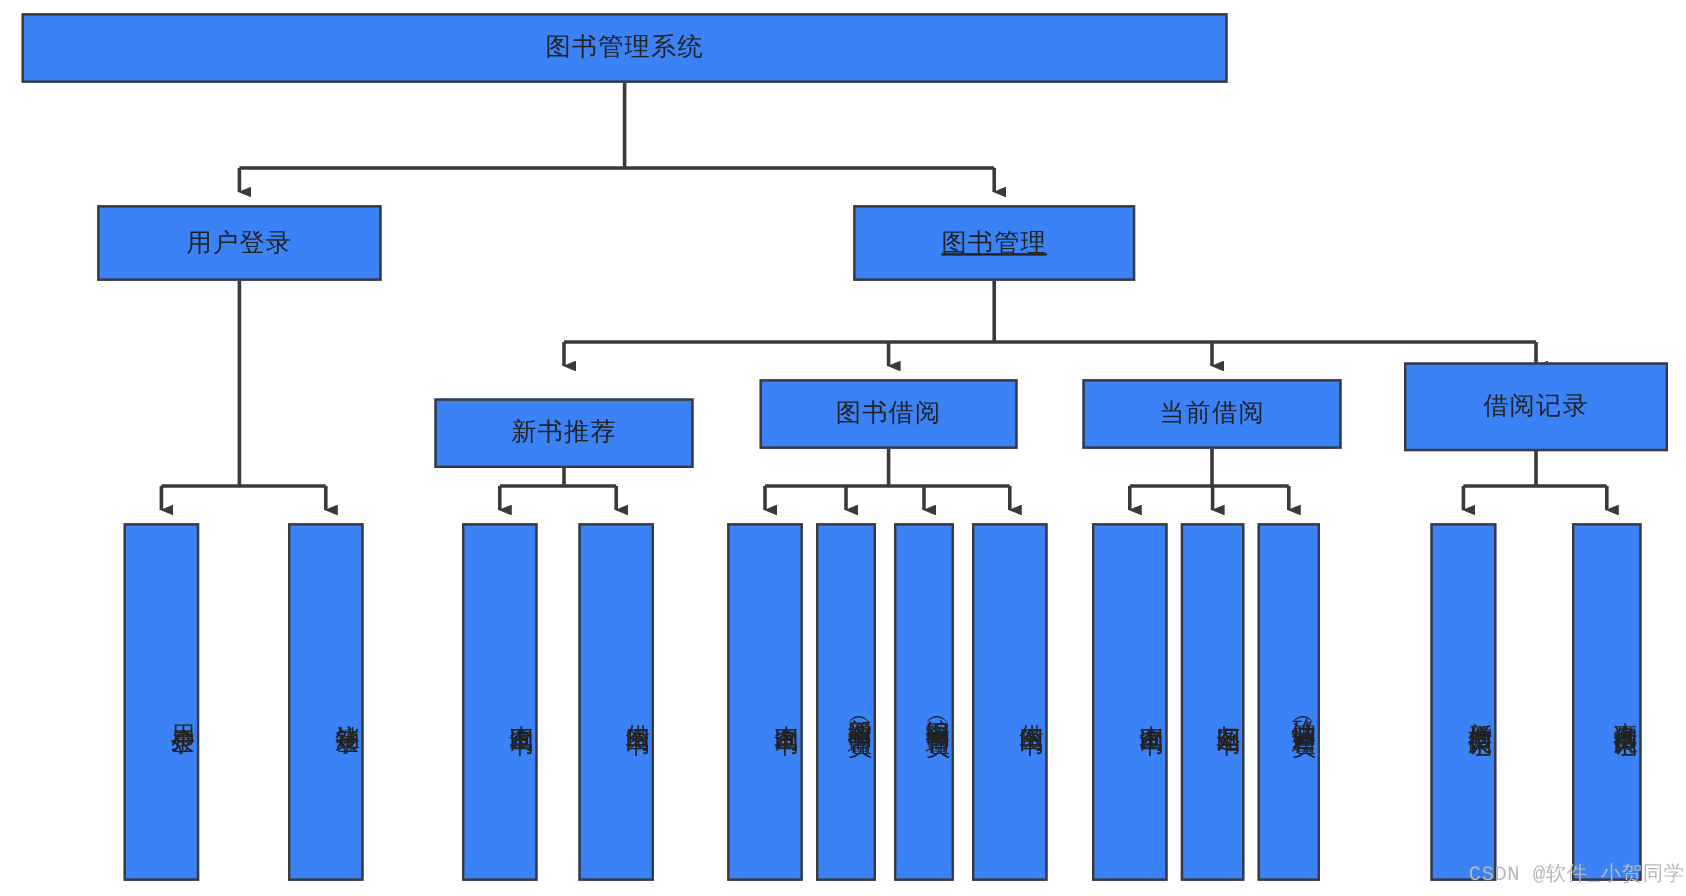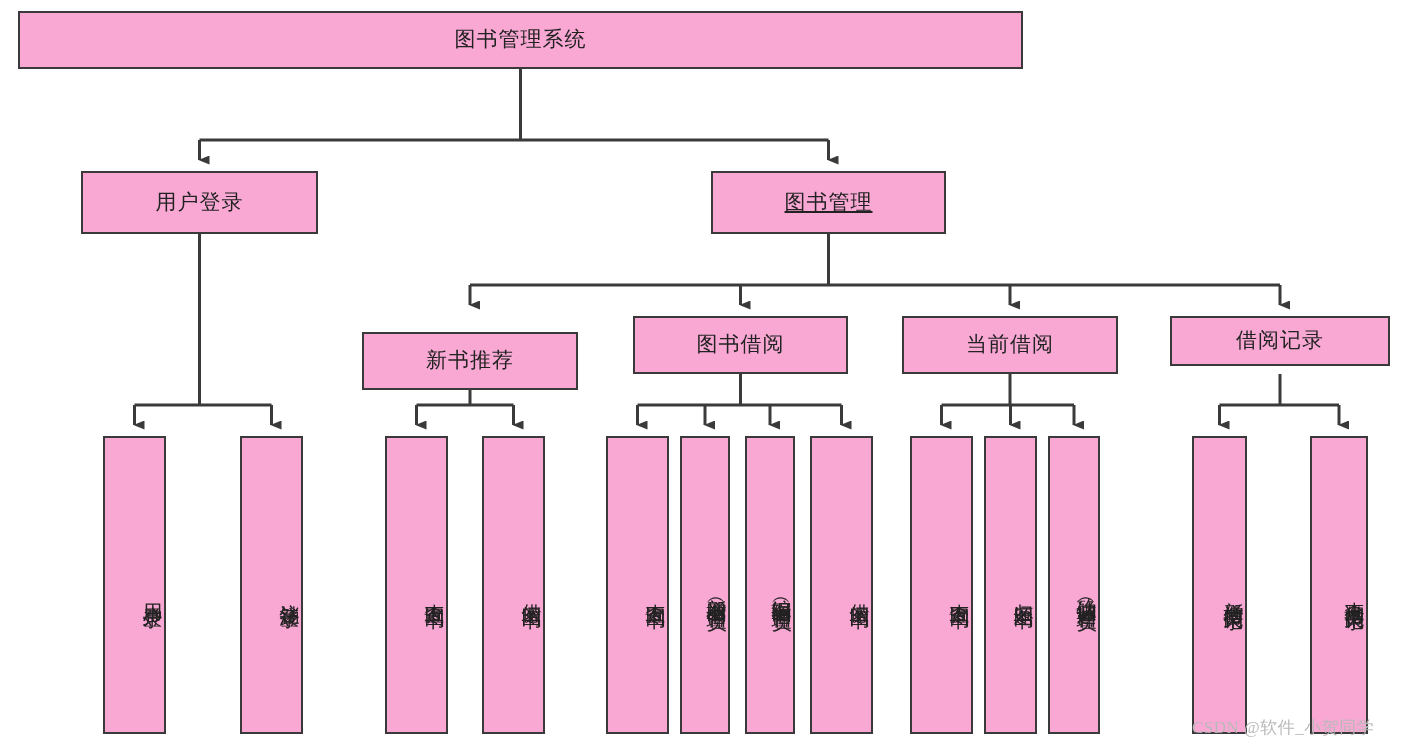--- a/index.html
+++ b/index.html
@@ -23,21 +23,21 @@
     left: 0;
     top: 0;
     width: 1405px;
     height: 747px;
     pointer-events: none;
   }
   .node {
     position: absolute;
     box-sizing: border-box;
     border: 2px solid #3a3a3a;
-    background: #f9a8d4;
+    background: #3b82f6;
     display: flex;
     align-items: center;
     justify-content: center;
     color: #222222;
   }
   .node.horizontal {
     font-size: 21px;
     line-height: 1.2;
     letter-spacing: 1px;
   }
@@ -51,27 +51,27 @@
     justify-content: center;
     padding-top: 14px;
   }
   .node.vertical .vtext {
     writing-mode: vertical-rl;
     text-orientation: upright;
     white-space: nowrap;
   }
   #watermark {
     position: absolute;
-    left: 1192px;
+    left: 1224px;
     top: 716px;
     font-size: 17px;
     color: #b9b9b9;
     letter-spacing: 0.5px;
     white-space: nowrap;
-    font-family: Liberation Serif, serif;
+    font-family: Liberation Mono, monospace;
   }
 </style>
 </head>
 <body>
 
 <div id="canvas">
 
   <svg id="edges" viewBox="0 0 1405 747" xmlns="http://www.w3.org/2000/svg">
     <defs>
       <marker id="arrowhead" markerWidth="9" markerHeight="11" refX="4.5" refY="10" orient="auto" markerUnits="userSpaceOnUse">
@@ -128,21 +128,21 @@
 
   <div class="node horizontal" style="left: 362px; top: 316px; width: 216px; height: 58px; margin-top: 16px;">
       <span>新书推荐</span>
     </div>
   <div class="node horizontal" style="left: 633px; top: 316px; width: 215px; height: 58px; text-align: right;">
       <span>图书借阅</span>
     </div>
   <div class="node horizontal" style="left: 902px; top: 316px; width: 216px; height: 58px;">
       <span>当前借阅</span>
     </div>
-  <div class="node horizontal" style="left: 1170px; top: 316px; width: 220px; height: 50px;">
+  <div class="node horizontal" style="left: 1170px; top: 302px; width: 220px; height: 74px;">
       <span>借阅记录</span>
     </div>
 
   <div class="node vertical" style="left: 103px; top: 436px; width: 63px; height: 298px;">
       <span class="vtext">用户登录</span>
     </div>
   <div class="node vertical" style="left: 240px; top: 436px; width: 63px; height: 298px;">
       <span class="vtext">注销登录</span>
     </div>
 

